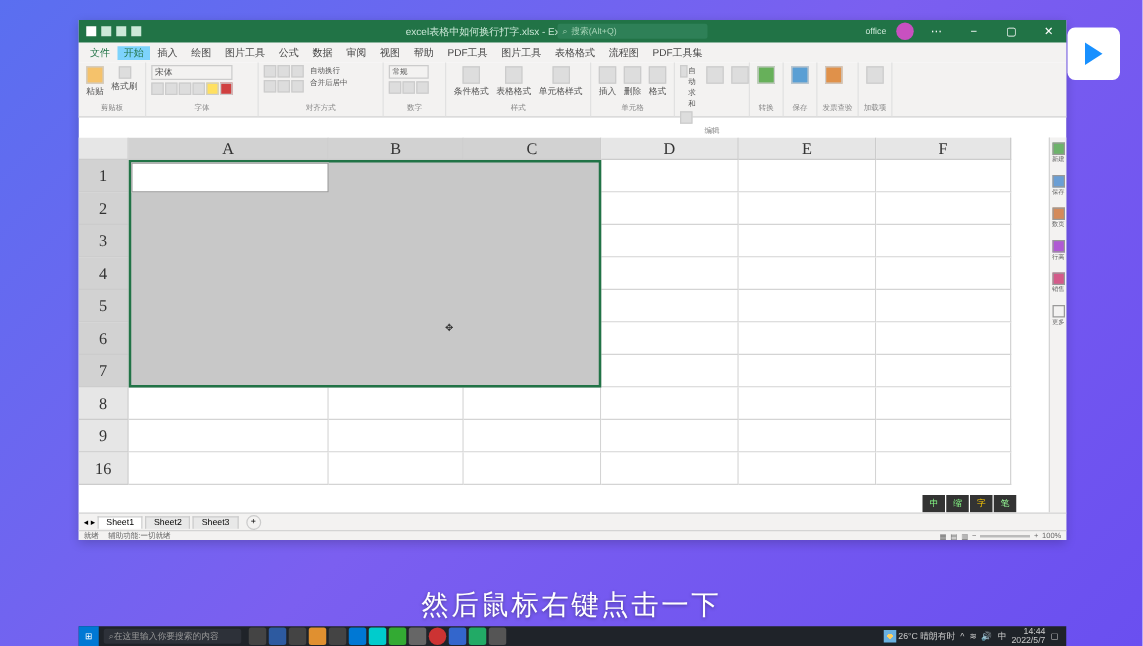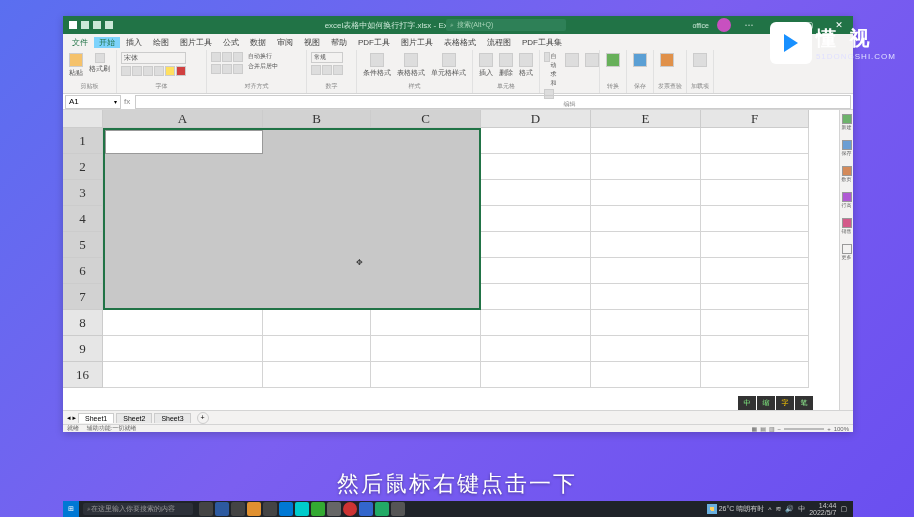--- a/index.html
+++ b/index.html
@@ -259,28 +259,20 @@
     <div class="rgroup">
         <div class="rgroup-body">
           <div class="rbtn">
             <span class="rico"></span>
           </div>
         </div>
         <div class="rgroup-label">加载项</div>
       </div>
   </div>
 
-  <div class="namebox-row">
-    <div class="namebox">
-        <span>A1</span>
-        <span style="margin-left:auto;font-size:6px">▾</span>
-      </div>
-    <span style="font-size:8px;color:#888;margin:0 3px">fx</span>
-    <div class="fxbar"></div>
-  </div>
 
   <div class="grid-wrap">
     <div class="corner"></div>
     <div class="colheads" id="colheads">
         <div class="colhead sel" style="width: 160px;">A</div>
         <div class="colhead sel" style="width: 108px;">B</div>
         <div class="colhead sel" style="width: 110px;">C</div>
         <div class="colhead" style="width: 110px;">D</div>
         <div class="colhead" style="width: 110px;">E</div>
         <div class="colhead" style="width: 108px;">F</div>
@@ -478,17 +470,13 @@
     <span>▢</span>
   </div>
 </div>
 
 <div class="subtitle">然后鼠标右键点击一下</div>
 
 <div class="watermark">
   <div class="wm-logo">
       <div class="wm-tri"></div>
     </div>
-  <div class="wm-text">
-    <span class="wm-cn">懂 视</span>
-    <span class="wm-url">51DONGSHI.COM</span>
-  </div>
 </div>
 
 </body></html>

